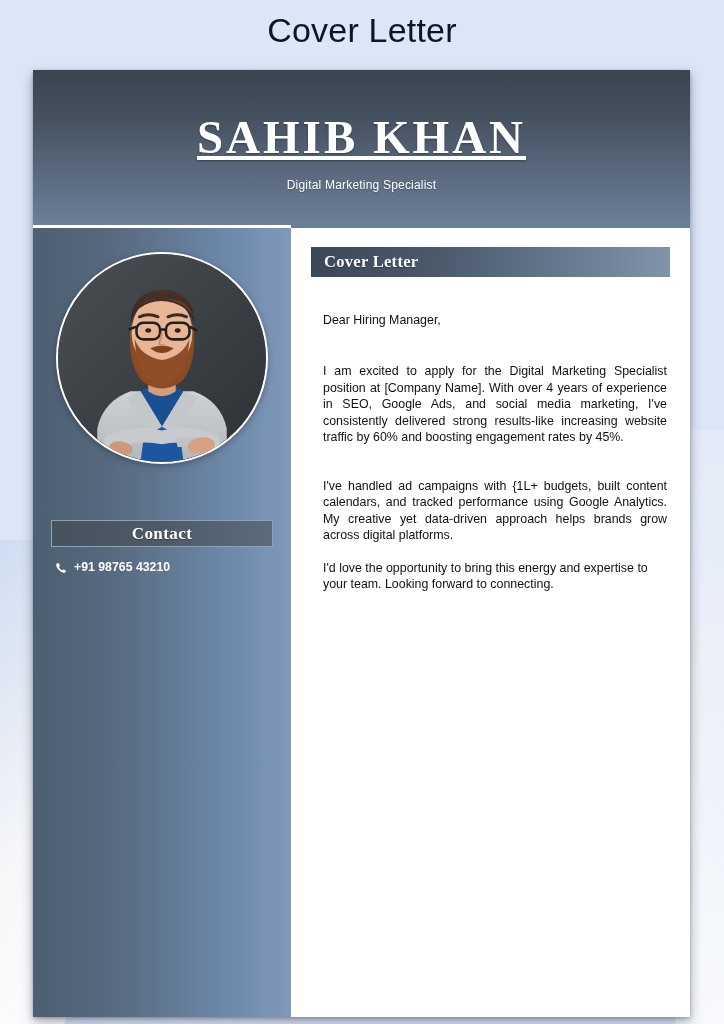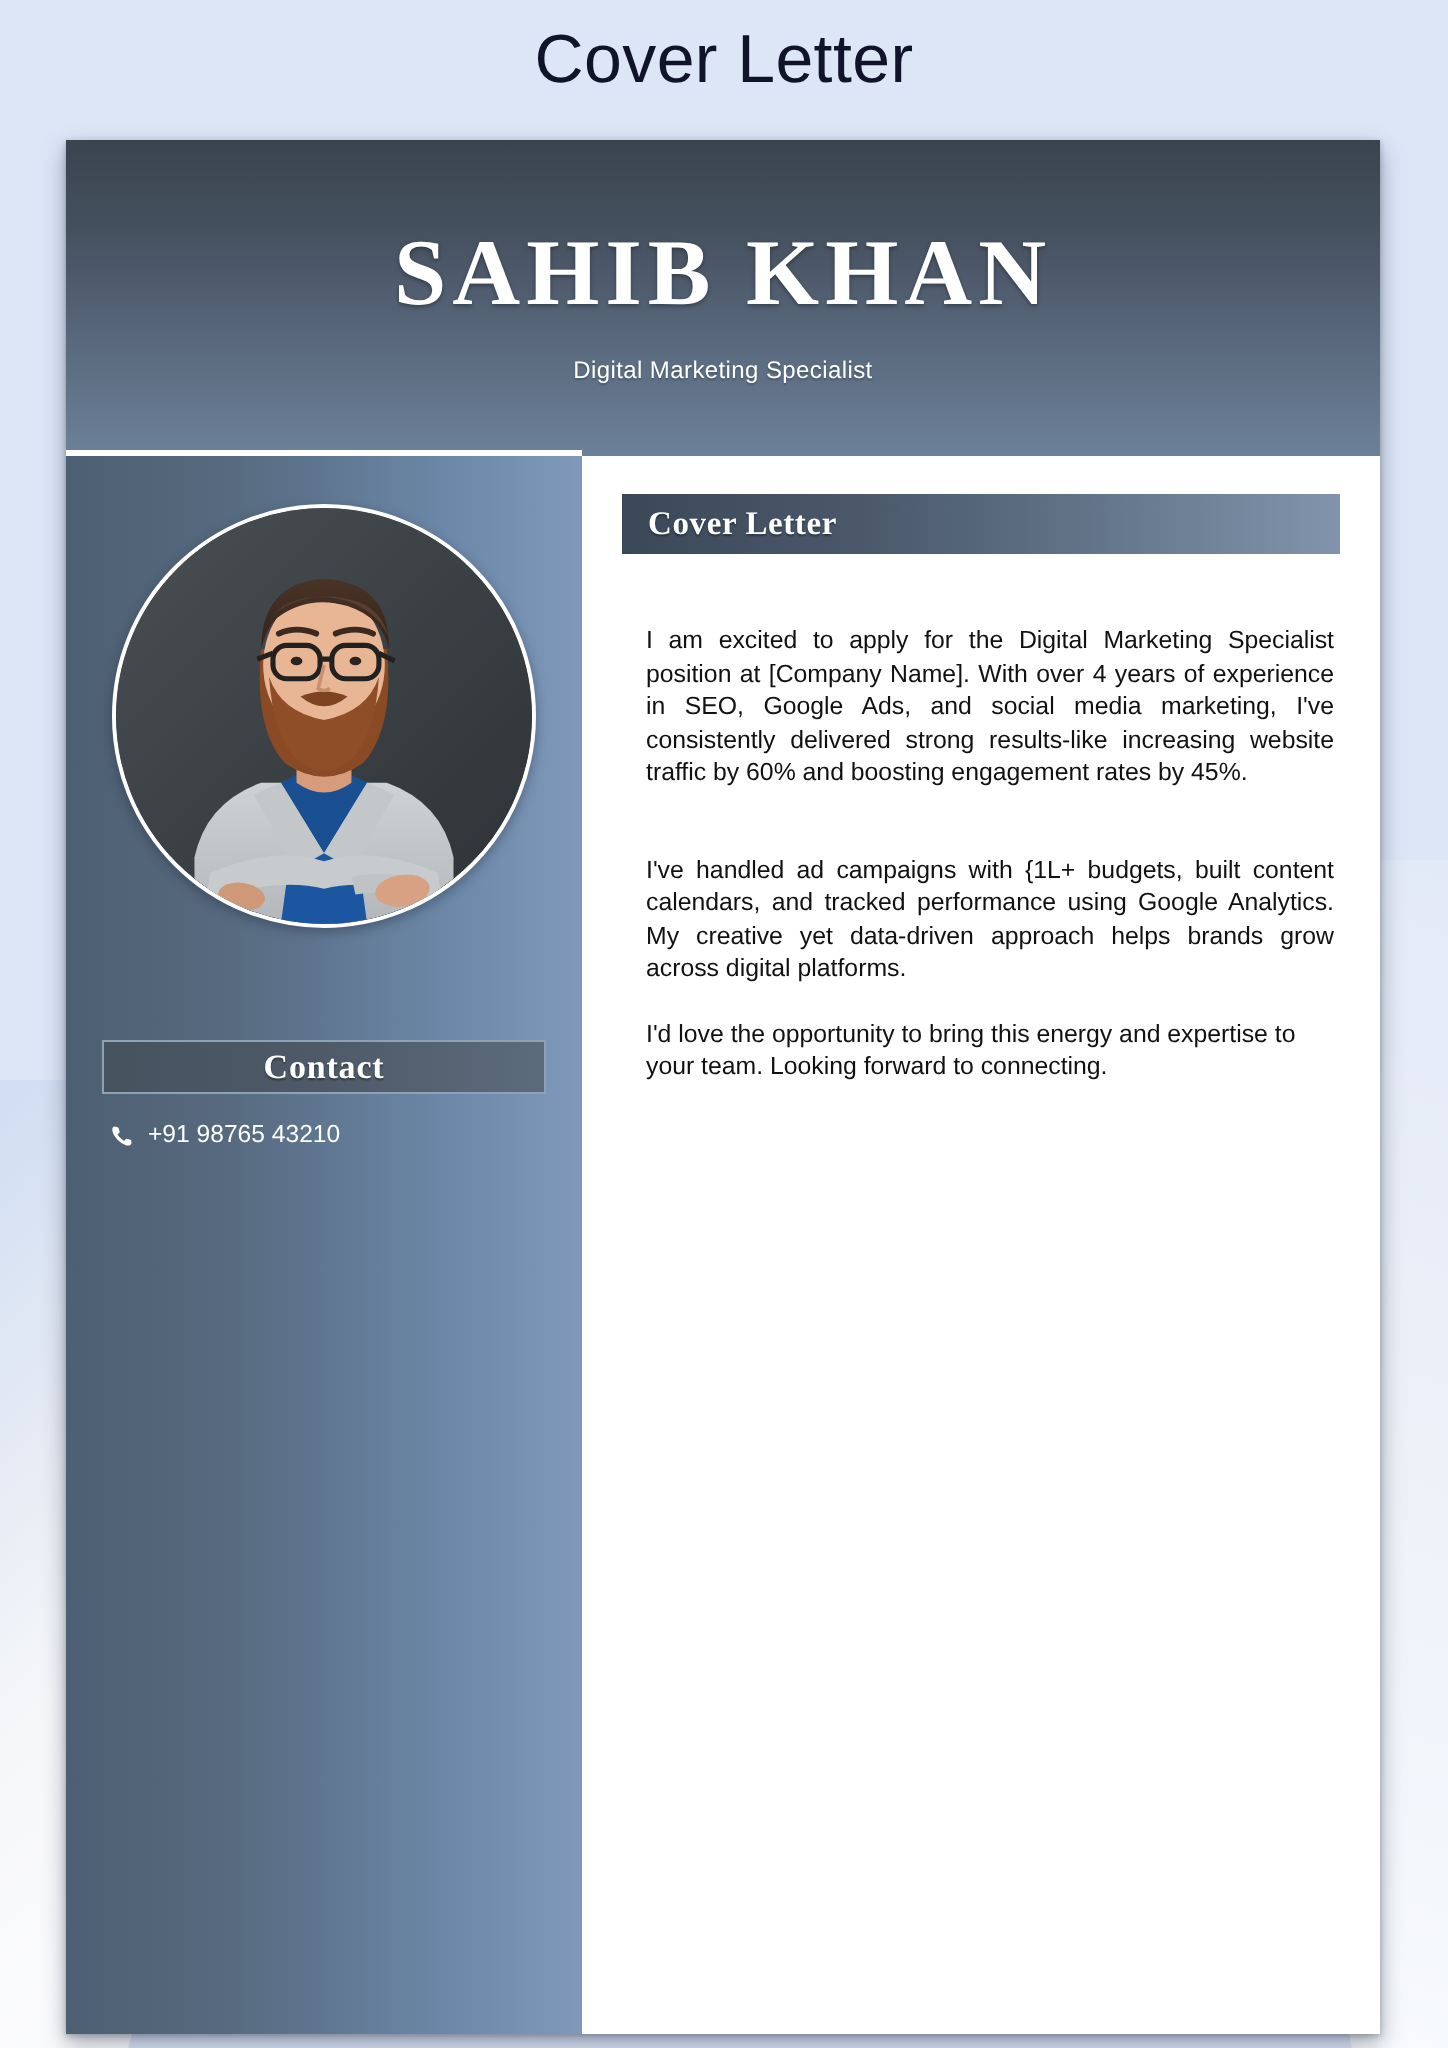--- a/index.html
+++ b/index.html
@@ -84,20 +84,21 @@
   }
   .name {
     font-family: "Liberation Serif", serif;
     font-weight: 700;
     color: #ffffff;
     font-size: 47px;
     letter-spacing: 3px;
     line-height: 1;
     text-shadow: 0 1px 2px rgba(0,0,0,0.35);
     margin-top: 8px;
+    text-decoration: underline;
   }
   .role {
     color: #ffffff;
     font-size: 12px;
     margin-top: 17px;
     letter-spacing: 0.2px;
     text-shadow: 0 1px 1px rgba(0,0,0,0.25);
   }
   .header-rule {
     position: absolute;
@@ -161,20 +162,21 @@
     margin-top: 12px;
     padding-left: 4px;
   }
   .contact-row {
     display: flex;
     align-items: center;
     margin-bottom: 3px;
     color: #ffffff;
     font-size: 12.3px;
     line-height: 16px;
+    font-weight: bold;
   }
   .contact-icon {
     width: 19px;
     flex: none;
     display: flex;
     justify-content: center;
     padding-top: 1px;
   }
   .contact-icon svg { display: block; }
   .contact-text { padding-left: 4px; }
@@ -339,20 +341,21 @@
 
     <div class="main">
 
       <div class="section-bar">
         <span>Cover Letter</span>
       </div>
 
       <div class="letter">
 
 
+        <div class="salutation">Dear Hiring Manager,</div>
 
         <div class="para">I am excited to apply for the Digital Marketing Specialist position at [Company Name]. With over 4 years of experience in SEO, Google Ads, and social media marketing, I've consistently delivered strong results-like increasing website traffic by 60% and boosting engagement rates by 45%.</div>
 
         <div class="para tight">I've handled ad campaigns with {1L+ budgets, built content calendars, and tracked performance using Google Analytics. My creative yet data-driven approach helps brands grow across digital platforms.</div>
 
         <div class="para close">I'd love the opportunity to bring this energy and expertise to your team. Looking forward to connecting.</div>
 
       </div>
     </div>
 

